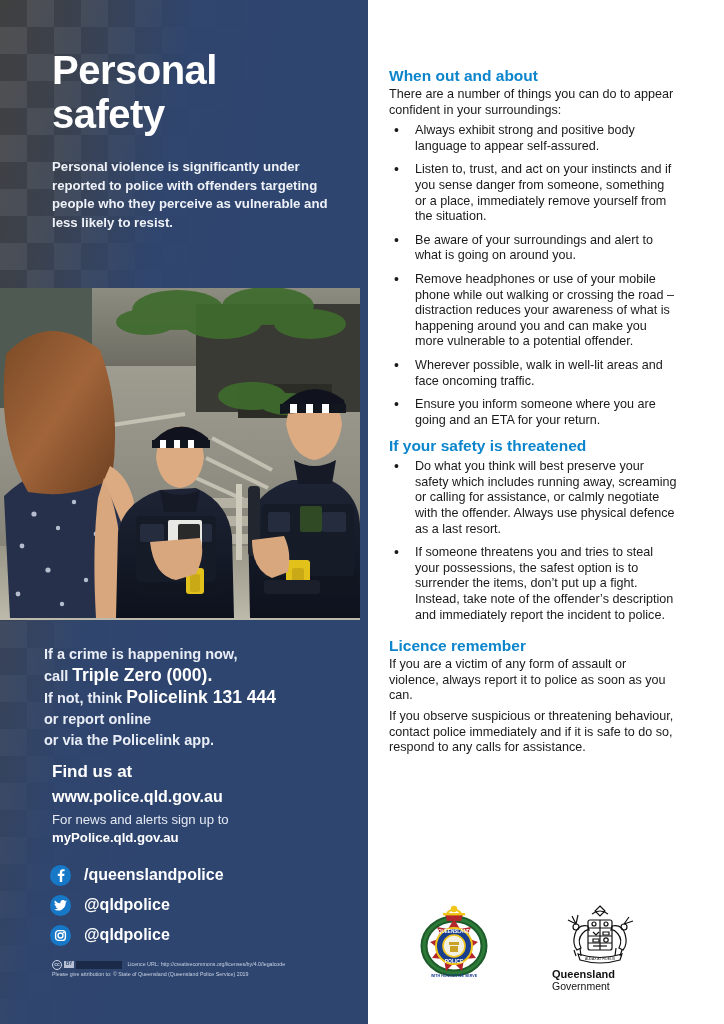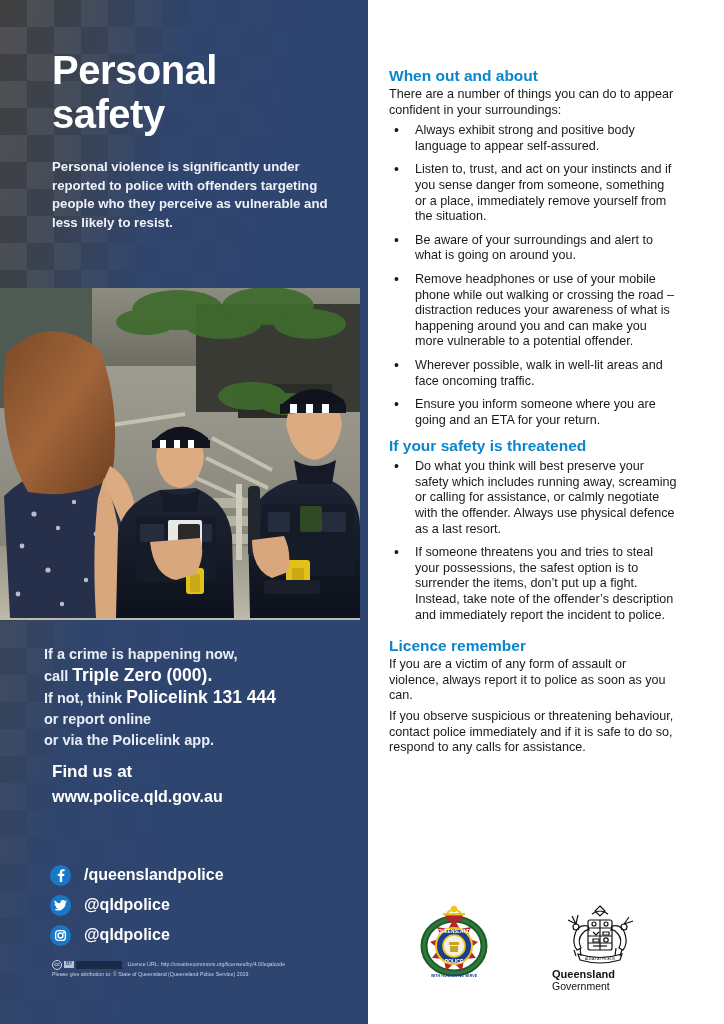--- a/index.html
+++ b/index.html
@@ -267,20 +267,21 @@
       <p class="contact-line">If a crime is happening now,</p>
       <p class="contact-line"><span>call </span><span class="big">Triple Zero (000).</span></p>
       <p class="contact-line"><span>If not, think </span><span class="big">Policelink 131 444</span></p>
       <p class="contact-line">or report online</p>
       <p class="contact-line">or via the Policelink app.</p>
     </div>
 
     <div class="findus">
       <p class="findus-h">Find us at</p>
       <p class="findus-url">www.police.qld.gov.au</p>
+      <p class="findus-sub"><span>For news and alerts sign up to</span><br><b>myPolice.qld.gov.au</b></p>
     </div>
 
     <div class="socials">
       <div class="social-row">
         <span class="social-icon ic-fb">
           <svg width="11" height="13" viewBox="0 0 11 13">
               <path fill="#fff" d="M7.2 13V7.1h2L9.5 4.8H7.2V3.4c0-.66.19-1.11 1.14-1.11H9.6V.25C9.35.22 8.62.15 7.77.15 6 .15 4.79 1.23 4.79 3.21v1.6H2.8v2.3h1.99V13z"></path>
             </svg>
         </span>
         <span class="social-handle">/queenslandpolice</span>

